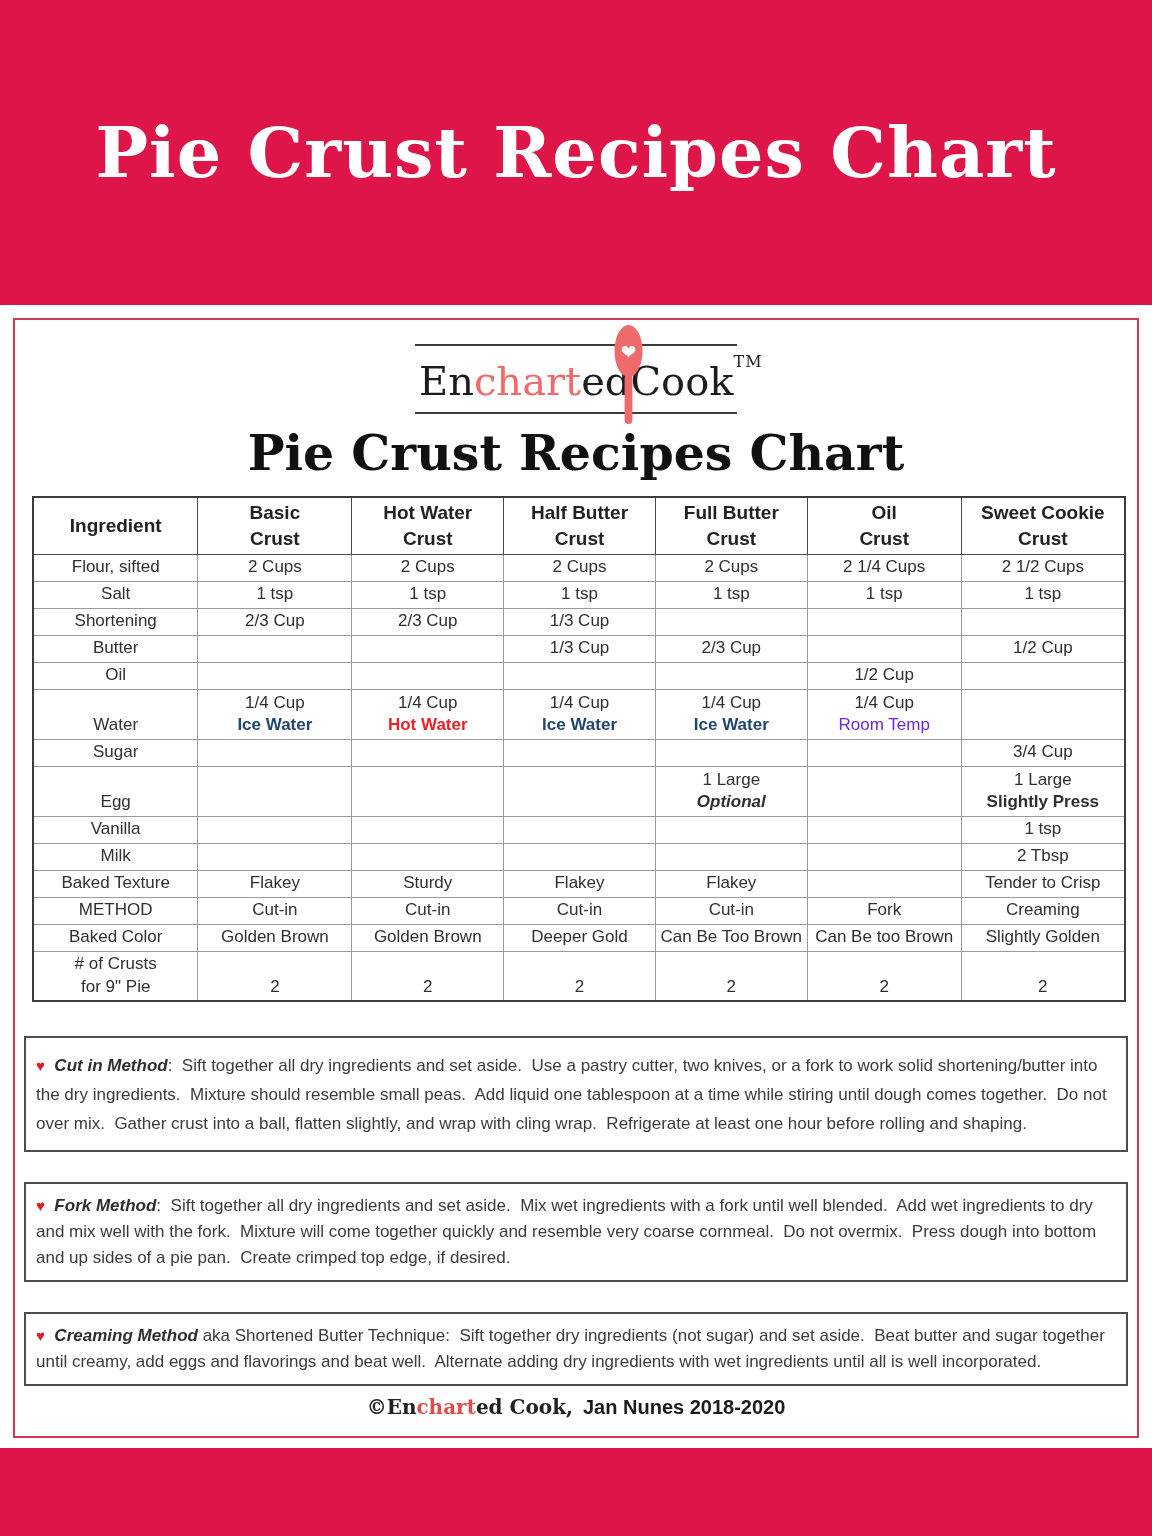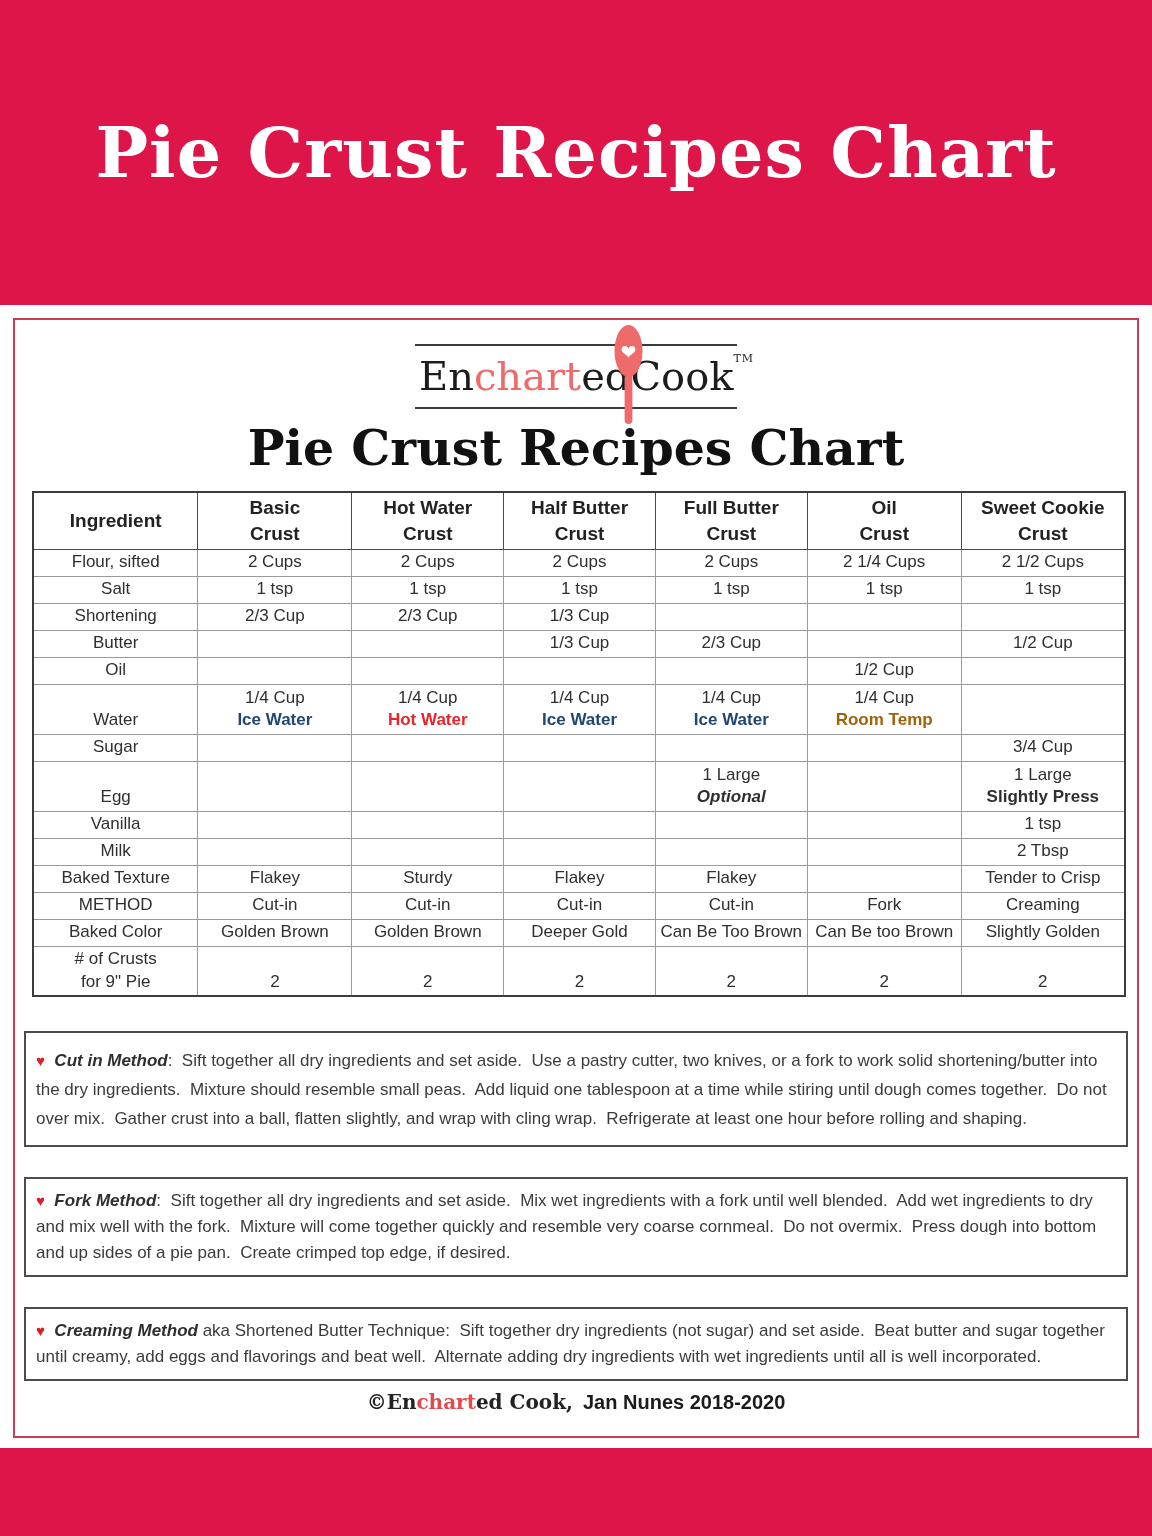--- a/index.html
+++ b/index.html
@@ -24,21 +24,21 @@
   .logo{
     position:relative;width:322px;margin:24px auto 0;
     border-top:2px solid #3a3a3a;border-bottom:2px solid #3a3a3a;
     padding:7px 4px 9px;box-sizing:border-box;
   }
   .logo-text{
     display:flex;justify-content:space-between;align-items:baseline;
     font-family:"DejaVu Serif","Liberation Serif",serif;font-size:40px;color:#1c1c1c;line-height:1.1;
   }
   .logo-text .coral{color:#ef6a6b;}
-  .logo-tm{font-size:11px;vertical-align:28px;letter-spacing:1px;color:#1c1c1c;}
+  .logo-tm{font-size:16px;vertical-align:28px;letter-spacing:1px;color:#1c1c1c;}
   .spoon{position:absolute;left:198px;top:-22px;z-index:2;}
   
   .subtitle{
     margin:11px 0 0;text-align:center;color:#111;
     font-family:"DejaVu Serif","Liberation Serif",serif;font-weight:bold;font-size:49px;line-height:1.15;
     white-space:nowrap;
   }
   
   table.recipes{
     width:calc(100% - 10px);margin:15px 0 0 8px;border-collapse:collapse;table-layout:fixed;
@@ -52,21 +52,21 @@
   table.recipes td{
     border:1px solid #9a9a9a;text-align:center;vertical-align:middle;
     line-height:1.32;padding:0 2px;overflow:hidden;white-space:nowrap;
   }
   tbody tr{height:27px;}
   tbody tr.tall{height:50px;}
   tbody tr.tall td{vertical-align:bottom;padding-bottom:2px;}
   td.lbl{text-align:left;padding-left:4px;}
   .ice{color:#1f4571;font-weight:bold;}
   .hot{color:#ec2227;font-weight:bold;}
-  .room{color:#a16207;font-weight:bold;}
+  .room{color:#6d28d9;font-weight:normal;}
   .optional{font-weight:bold;font-style:italic;}
   .beaten{font-weight:bold;}
   
   .method-box{
     border:2px solid #4d4d4d;margin:34px 0 0 0;padding:13px 8px 12px 10px;
     font-size:17px;line-height:29px;color:#3b3b3b;white-space:pre-wrap;
   }
   .method-box.compact{margin-top:30px;padding-top:9px;padding-bottom:9px;line-height:26px;}
   .method-box .heart{color:#e01b24;font-size:15px;}
   .method-box .mname{font-weight:bold;font-style:italic;color:#2e2e2e;}

